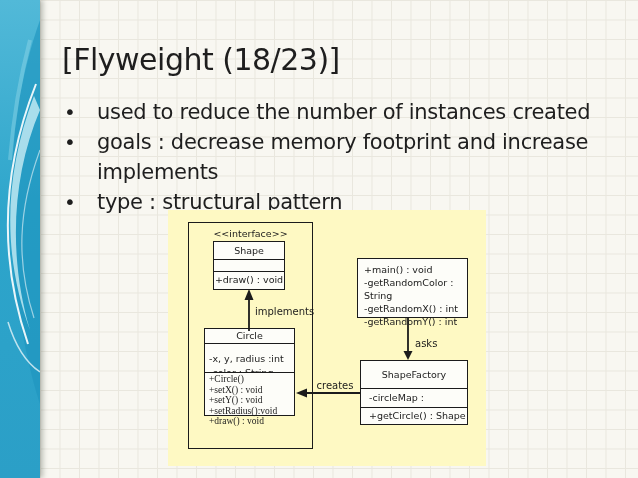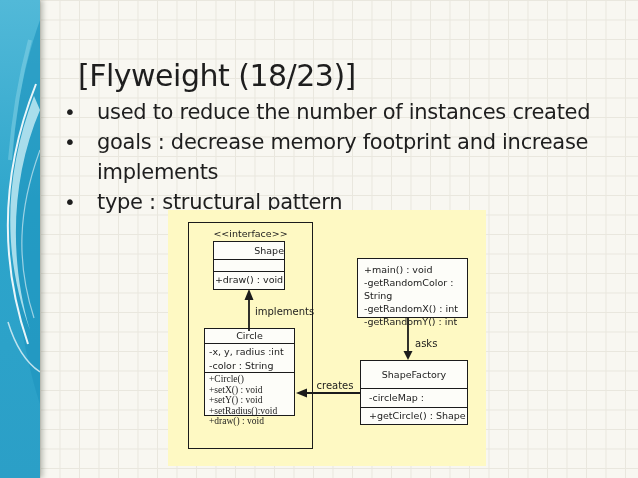--- a/index.html
+++ b/index.html
@@ -13,45 +13,45 @@
     background-image:
       linear-gradient(to right,#e9e7de 1px,transparent 1px),
       linear-gradient(to bottom,#e9e7de 1px,transparent 1px);
     background-size:19.5px 19.5px;
   }
   .sidebar{
     position:absolute;left:0;top:0;width:40px;height:478px;
     box-shadow:3px 0 5px rgba(95,100,90,.40);
   }
   .title{
-    position:absolute;left:62px;top:42px;margin:16px;
+    position:absolute;left:62px;top:42px;margin:0;
     font-size:30px;font-weight:normal;letter-spacing:-0.5px;
     color:#1e1e1e;white-space:nowrap;
   }
   .bullets{position:absolute;left:64px;top:97px;width:545px;color:#1e1e1e;}
   .bullet{display:flex;}
   .dot{width:33px;flex:0 0 33px;font-size:20px;line-height:30px;}
   .blines{font-size:21px;line-height:30px;letter-spacing:-0.3px;white-space:nowrap;}
   
   .diagram{
     position:absolute;left:168px;top:210px;width:318px;height:256px;
     background:#fef9c3;color:#1b1b1b;font-size:9.5px;
   }
   .ubox{position:absolute;border:1.5px solid #1b1b1b;background:#fdfdf9;box-sizing:border-box;}
   .urow{border-top:1.5px solid #1b1b1b;box-sizing:border-box;overflow:hidden;}
   .ctr{text-align:center;}
   .outerbox{left:20px;top:12px;width:125px;height:227px;background:transparent;}
   .iface{position:absolute;left:20px;top:18px;width:125px;text-align:center;font-size:9.5px;}
   .shapebox{left:45px;top:31px;width:72px;height:49px;}
-  .shapebox .t{height:17px;line-height:17px;text-align:right;}
+  .shapebox .t{height:17px;line-height:17px;}
   .shapebox .e{height:12px;}
   .shapebox .m{height:16px;line-height:16px;}
   .circlebox{left:36px;top:118px;width:91px;height:88px;}
   .circlebox .t{height:14px;line-height:14px;}
-  .circlebox .a{height:29px;padding:1px 0 0 4px;line-height:13.5px;}
+  .circlebox .a{height:29px;padding:8px 0 0 4px;line-height:13.5px;}
   .circlebox .m{height:54px;padding:1px 0 0 4px;line-height:10.6px;font-family:Liberation Serif, serif;}
   .mainbox{left:189px;top:48px;width:111px;height:60px;padding:4px 0 16px 6px;line-height:13px;}
   .factbox{left:192px;top:150px;width:108px;height:65px;}
   .factbox .t{height:27px;line-height:27px;}
   .factbox .a{height:19px;line-height:18px;padding-left:8px;}
   .factbox .m{height:16px;line-height:15px;padding-left:8px;}
   .dlabel{position:absolute;font-size:10px;color:#1b1b1b;}
   .arrows{position:absolute;left:0;top:0;pointer-events:none;}
 </style>
 </head>

